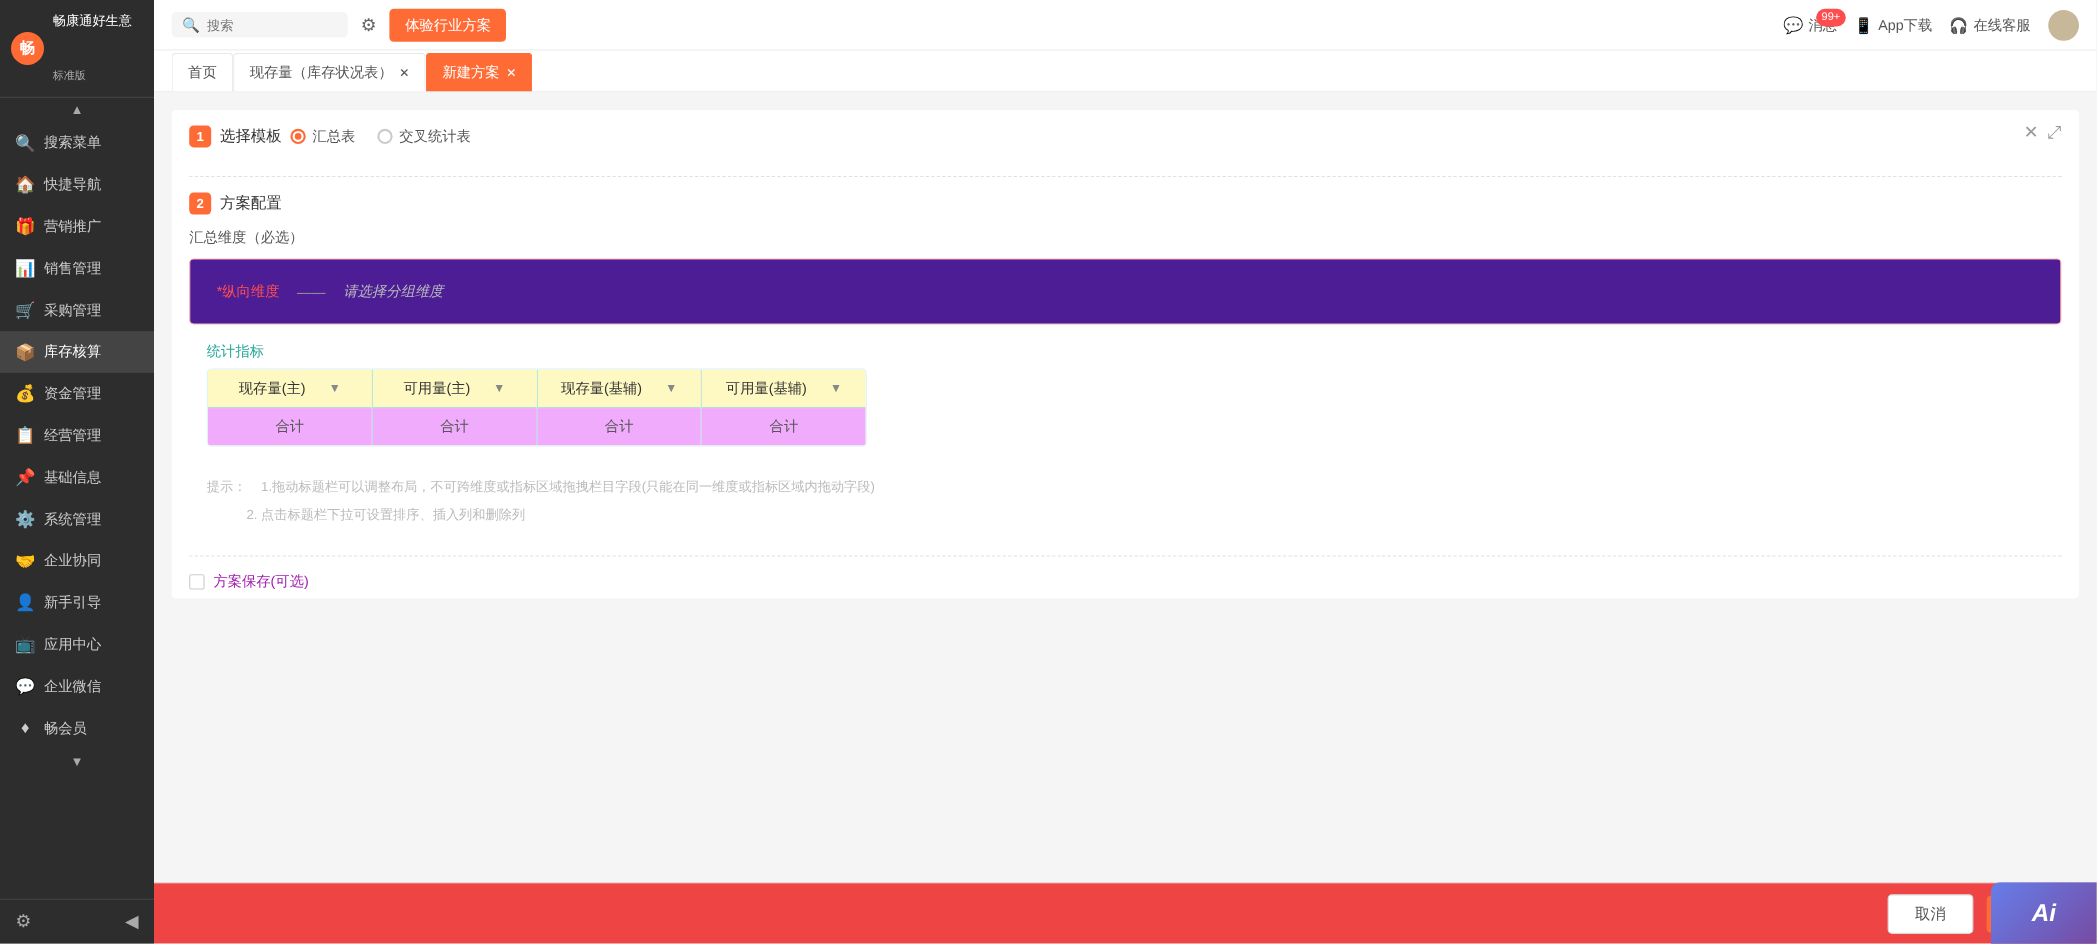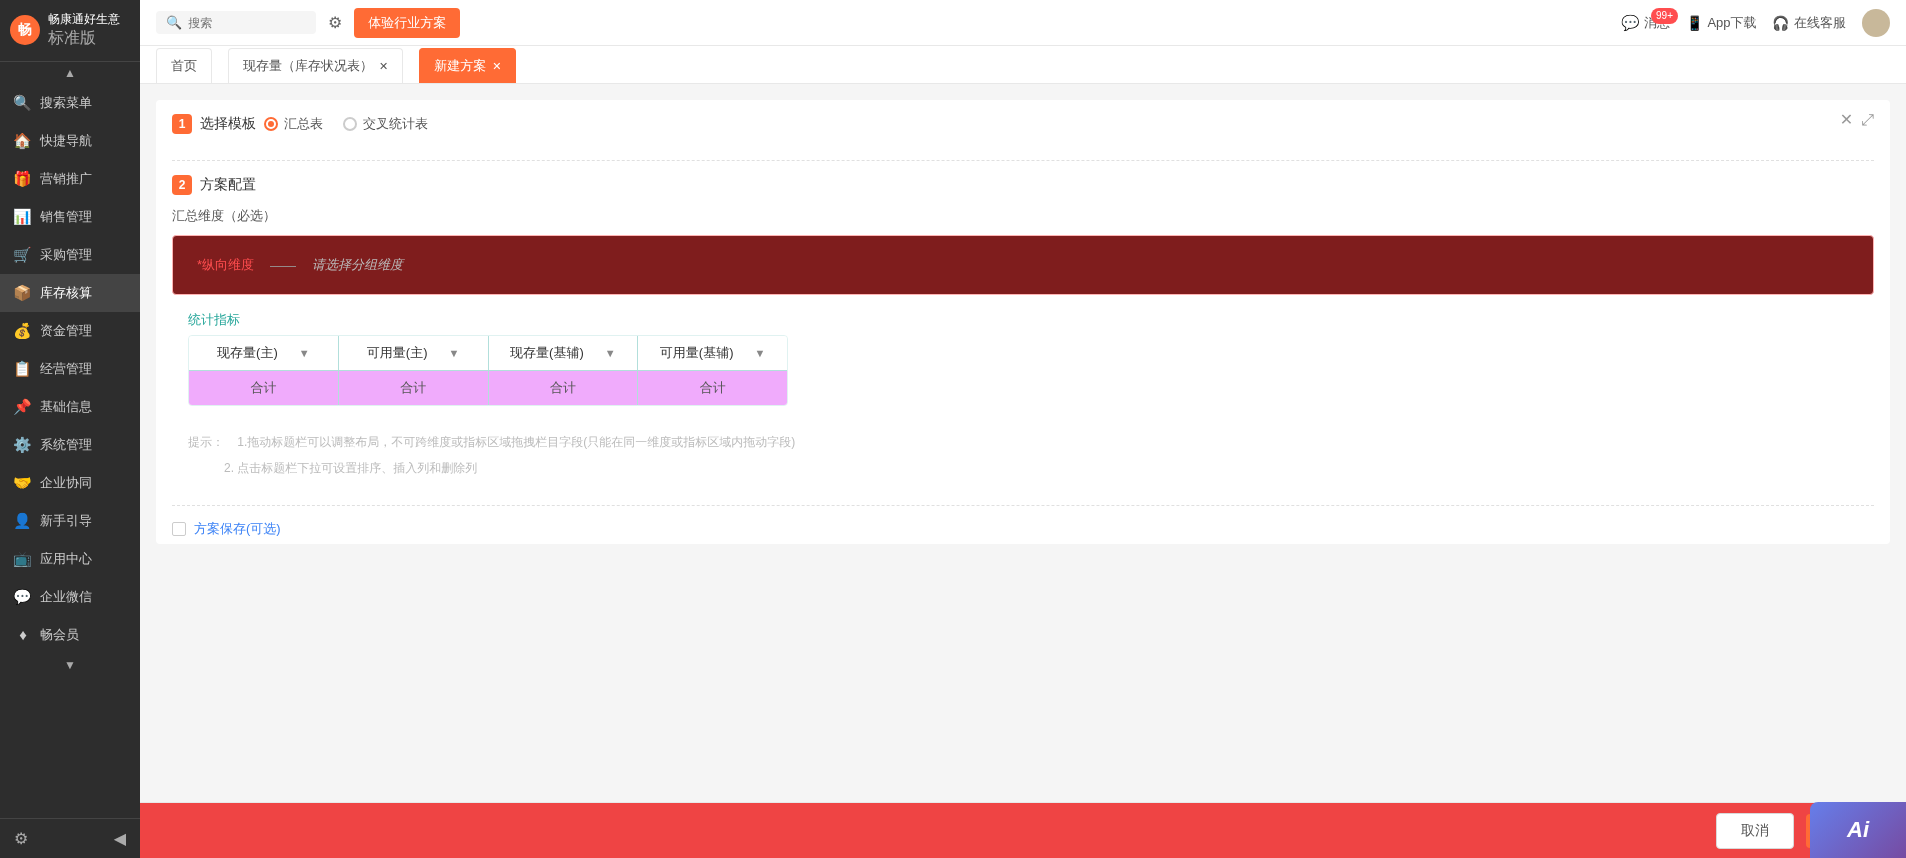--- a/index.html
+++ b/index.html
@@ -28,21 +28,21 @@
       background: #ff6b35;
       border-radius: 50%;
       display: flex;
       align-items: center;
       justify-content: center;
       color: white;
       font-size: 14px;
       font-weight: bold;
     }
     .logo-text { font-size: 12px; color: #fff; line-height: 1.3; }
-    .logo-badge { font-size: 16px; color: #aaa; }
+    .logo-badge { font-size: 10px; color: #aaa; margin-top: 34px; }
     .sidebar-scroll { flex: 1; overflow-y: auto; }
     .sidebar-scroll::-webkit-scrollbar { width: 4px; }
     .sidebar-scroll::-webkit-scrollbar-thumb { background: #555; }
     .sidebar-item {
       display: flex;
       align-items: center;
       gap: 8px;
       padding: 10px 14px;
       cursor: pointer;
       color: #ccc;
@@ -154,21 +154,21 @@
       font-size: 13px;
       color: #666;
       cursor: pointer;
       border: 1px solid transparent;
       border-bottom: none;
       border-radius: 4px 4px 0 0;
       display: flex;
       align-items: center;
       gap: 6px;
       background: #f5f5f5;
-      margin-right: 16px;
+      margin-right: 0;
     }
     .tab.active {
       background: #ff6b35;
       color: #fff;
       border-color: #ff6b35;
     }
     .tab.plain {
       background: #fff;
       border-color: #e8e8e8;
       color: #555;
@@ -245,21 +245,21 @@
 
     
     .divider { border: none; border-top: 1px dashed #e0e0e0; margin: 0 16px; }
 
     
     .config-section { padding: 14px 16px; }
     .config-label { font-size: 13px; color: #555; margin-bottom: 10px; }
 
     
     .dim-box {
-      background: #7f1d1d;
+      background: #4c1d95;
       border: 1px solid #ffb3b3;
       border-radius: 4px;
       padding: 20px 24px;
       display: flex;
       align-items: center;
       gap: 8px;
       margin-bottom: 16px;
     }
     .dim-required { color: #ff4d4f; font-size: 13px; }
     .dim-arrow { color: #999; margin: 0 8px; }
@@ -298,21 +298,21 @@
     }
     .metrics-col:last-child { border-right: none; }
     .metrics-col-header {
       padding: 8px 6px;
       font-size: 13px;
       color: #333;
       display: flex;
       align-items: center;
       justify-content: center;
       gap: 21px;
-      background: #ffffff;
+      background: #fef9c3;
       border-bottom: 1px solid #b2dfdb;
     }
     .metrics-col-cell {
       padding: 8px 6px;
       font-size: 13px;
       color: #555;
       text-align: center;
       background: #f0abfc;
     }
     .chevron-down { font-size: 11px; color: #888; cursor: pointer; }
@@ -322,21 +322,21 @@
 
     
     .save-option { padding: 14px 16px 6px; display: flex; align-items: center; gap: 8px; }
     .save-checkbox {
       width: 14px;
       height: 14px;
       border: 1px solid #ccc;
       border-radius: 2px;
       cursor: pointer;
     }
-    .save-label { font-size: 13px; color: #3b82f6; }
+    .save-label { font-size: 13px; color: #a21caf; }
 
     
     .bottom-bar {
       height: 56px;
       background: #ef4444;
       border-top: 1px solid #e8e8e8;
       display: flex;
       align-items: center;
       justify-content: flex-end;
       padding: 0 24px;

